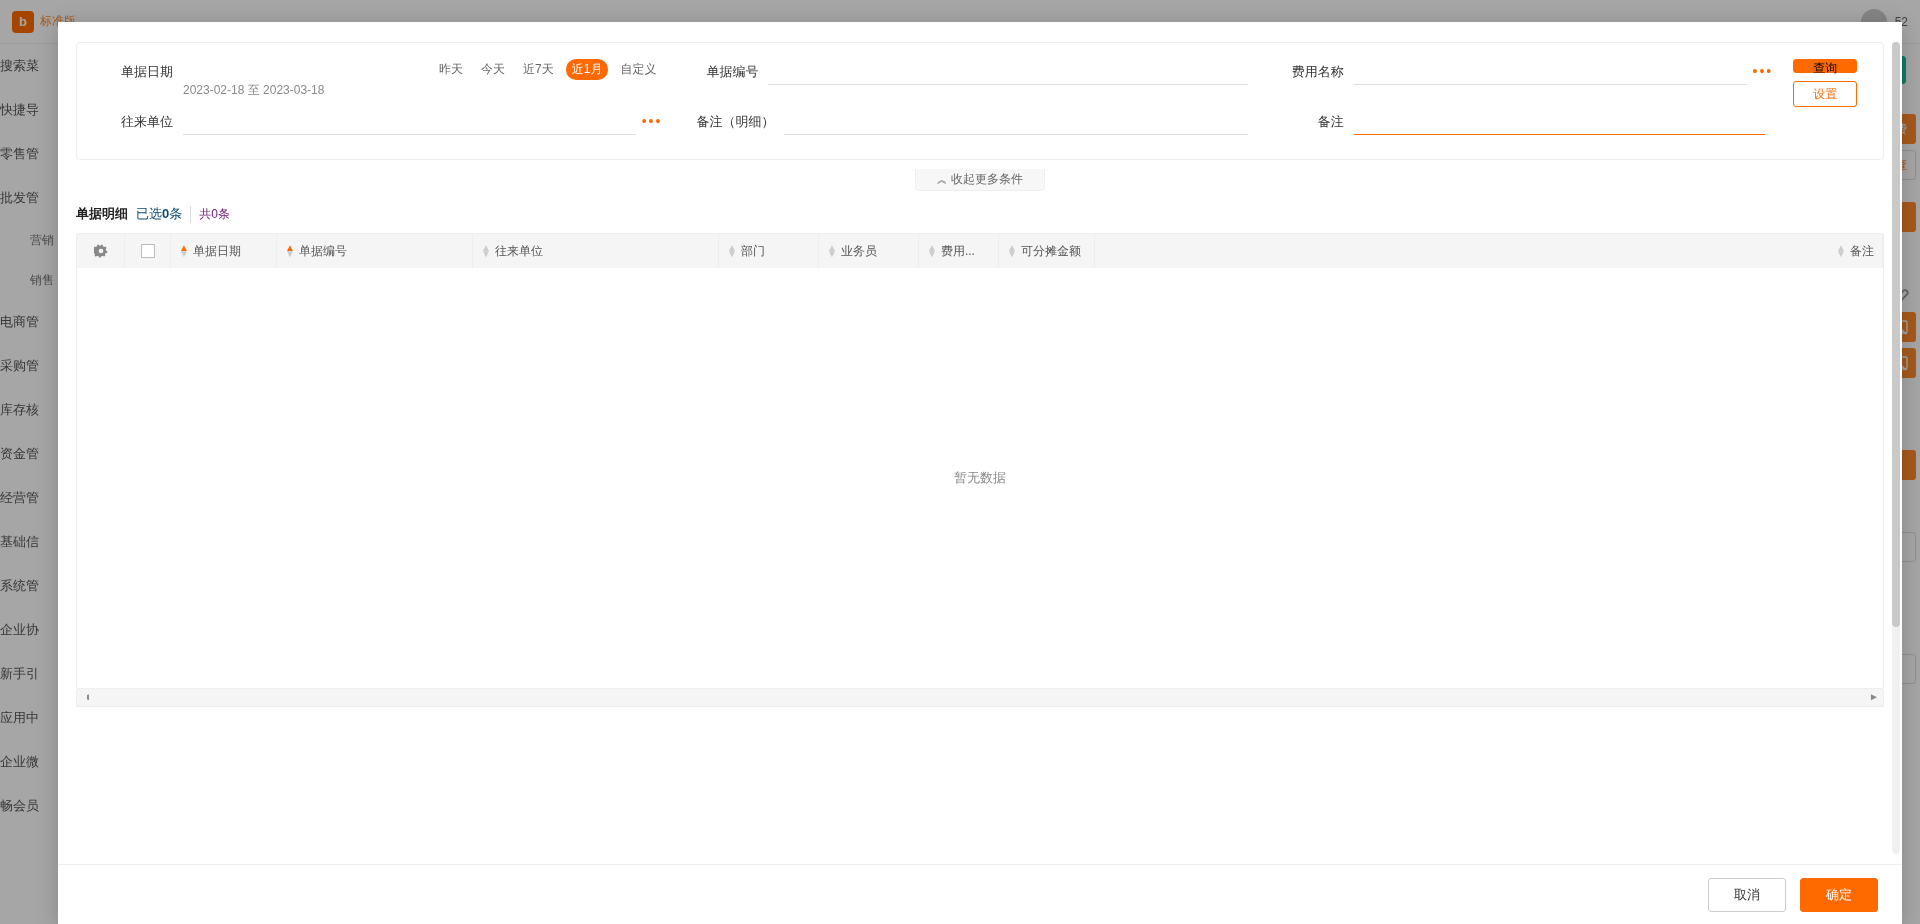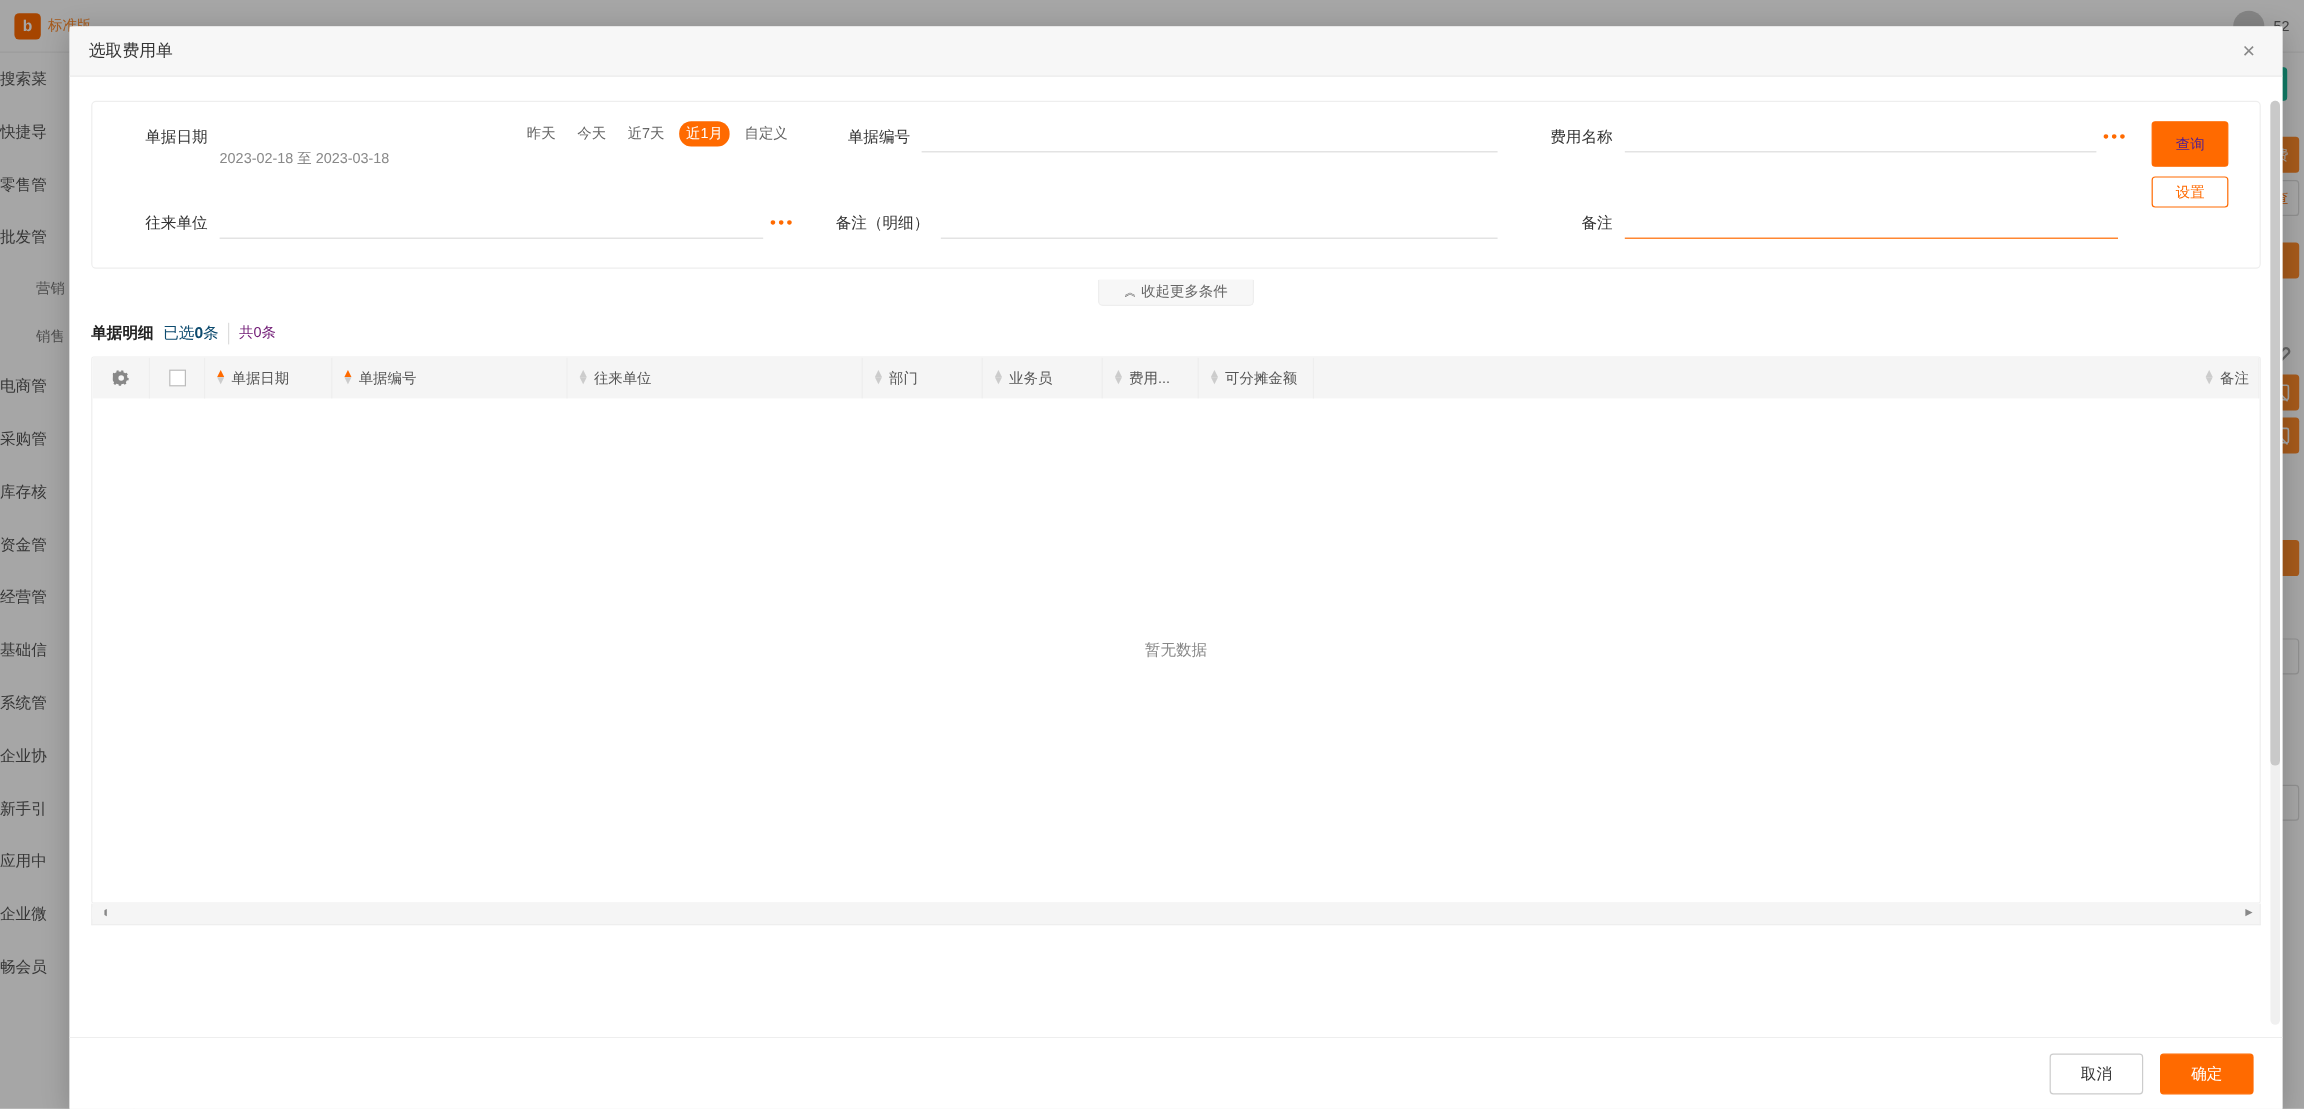--- a/index.html
+++ b/index.html
@@ -46,27 +46,27 @@
   .f-label { width: 72px; text-align: right; color: #333; font-size: 13px; padding-top: 4px; flex-shrink:0; margin-right: 10px; }
   .f-value { flex: 1; }
   .date-chips { display: flex; align-items: center; gap: 6px; flex-wrap: wrap; justify-content: flex-end; }
   .chip { font-size: 12px; color: #666; padding: 2px 6px; border-radius: 10px; cursor:pointer; }
   .chip.active { background: #ff6a00; color: #fff; }
   .date-range { font-size: 12px; color: #888; margin-top: 2px; }
   .underline-input { width: 100%; border: none; border-bottom: 1px solid #ddd; height: 26px; font-size: 13px; outline: none; background: transparent; }
   .underline-input.highlight { border-bottom-color: #ff6a00; }
   .more-dots { color: #ff6a00; font-size: 14px; margin-left: 6px; letter-spacing: 2px; cursor:pointer; padding-top:4px; }
   .filter-buttons { display:flex; flex-direction:column; gap:8px; margin-left:auto; }
-  .btn-primary { background:#ff6a00; color:#4c1d95; border:1px solid #ff6a00; width:64px; height:38px; border-radius:3px; font-size:12px; cursor:pointer; }
+  .btn-primary { background:#ff6a00; color:#000000; border:1px solid #ff6a00; width:64px; height:14px; border-radius:3px; font-size:12px; cursor:pointer; }
   .btn-outline-orange { background:#fff; color:#ff6a00; border:1px solid #ff6a00; width:64px; height:26px; border-radius:3px; font-size:12px; cursor:pointer; }
   .collapse-bar { background:#f7f7f7; border:1px solid #eee; border-top:none; width:130px; height:22px; margin: -1px auto 0 auto; display:flex; align-items:center; justify-content:center; font-size:12px; color:#666; border-radius:0 0 4px 4px; cursor:pointer; gap:4px; transform: translateY(10px); }
   .collapse-caret { font-size:10px; }
 
   
-  .meta-line { margin-top: 24px; display:flex; gap: 8px; font-size:13px; }
+  .meta-line { margin-top: 24px; display:flex; align-items:center; gap: 8px; font-size:13px; }
   .meta-tab { font-weight: 600; color:#222; }
   .meta-count { color:#0c4a6e; }
   .meta-count b { font-weight:600; }
   .meta-total { color:#701a75; font-size:12px; border-left:1px solid #ddd; padding-left:8px; }
 
   
   .table-wrap { margin-top:10px; border:1px solid #eee; border-radius:2px; overflow:hidden; }
   .thead { display:flex; background:#f5f5f5; height:34px; align-items:center; font-size:12px; color:#555; }
   .th { border-right:1px solid #eee; height:100%; display:flex; align-items:center; padding:0 8px; position:relative; }
   .th .sort { color:#ccc; margin-right:4px; font-size:10px; display:inline-flex; flex-direction:column; line-height:6px; }
@@ -216,26 +216,20 @@
         <div class="bg-rail-btn outline"></div>
       </div>
     </div>
   </div>
 </div>
 
 <div class="overlay"></div>
 
 <div class="modal">
 
-  <div class="modal-header">
-    <div class="modal-title">选取费用单</div>
-    <div class="modal-close">
-        <span>×</span>
-      </div>
-  </div>
 
   <div class="modal-body">
 
     <div class="body-scroll-track">
       <div class="body-scroll-thumb"></div>
     </div>
 
     <div class="filter-card">
 
       <div class="filter-row">

